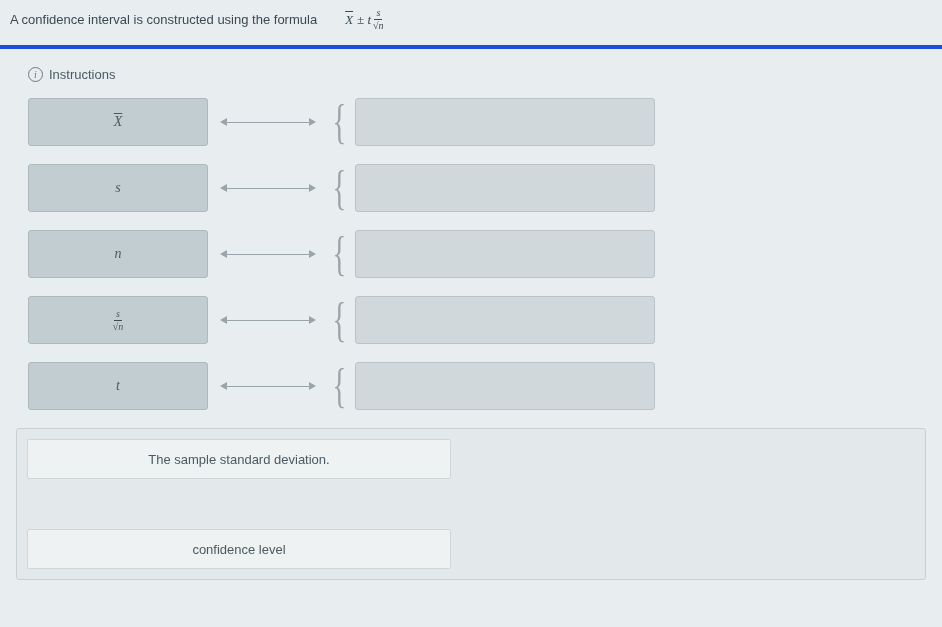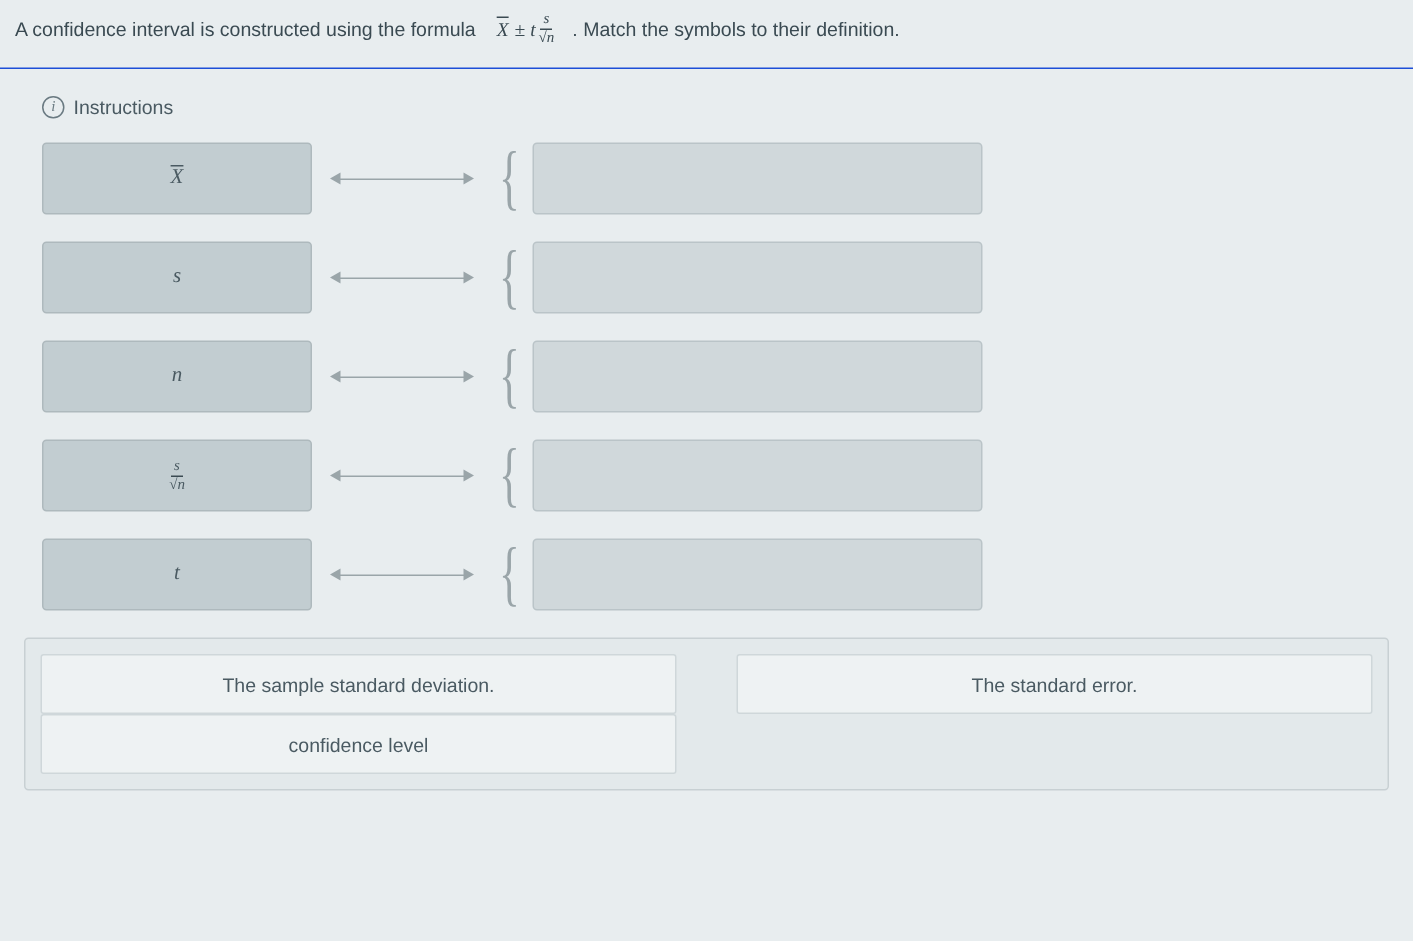--- a/index.html
+++ b/index.html
@@ -7,24 +7,24 @@
       font-family: Arial, Helvetica, sans-serif;
       background: #e8edef;
       width: 942px;
       height: 627px;
       overflow: hidden;
       color: #3a4a52;
       font-size: 13px;
     }
     .question-header {
       padding: 8px 10px 14px 10px;
-      border-bottom: 1px solid #1d4ed8;
-      display: flex;
-      align-items: center;
-      gap: 8px;
+      border-bottom: 4px solid #1d4ed8;
+      display: flex;
+      align-items: center;
+      gap: 22px;
       flex-wrap: wrap;
     }
     .question-header .formula {
       font-family: 'Times New Roman', serif;
       font-style: italic;
       display: inline-flex;
       align-items: center;
       gap: 2px;
       padding: 0 4px;
     }
@@ -126,36 +126,36 @@
       flex-shrink: 0;
     }
 
     .answer-bank {
       margin: 4px 16px 0 16px;
       border: 1px solid #c8d0d3;
       border-radius: 3px;
       padding: 10px;
       display: grid;
       grid-template-columns: 1fr 1fr;
-      gap: 0 40px;
+      gap: 10px 40px;
       background: #e3e9eb;
     }
     .answer-card {
       height: 40px;
       background: #eef2f3;
       border: 1px solid #cfd7da;
       border-radius: 2px;
       display: flex;
       align-items: center;
       justify-content: center;
       color: #4a5a62;
       cursor: grab;
       position: relative;
     }
-    .answer-card.half { grid-column: 1 / 2; }
+    .answer-card.half { grid-column: 1 / 2; margin-top: 40px; }
     .drag-handle {
       position: absolute;
       right: 50%;
       transform: translateX(96px);
       font-size: 12px;
       color: #8a9599;
     }
   </style>
 </head>
 <body>
@@ -163,21 +163,20 @@
 <div class="question-header">
   <span>A confidence interval is constructed using the formula</span>
   <span class="formula">
     <span class="overline">X</span>
     <span>± t</span>
     <span class="frac">
       <span class="num">s</span>
       <span class="den"><span class="sqrt-sym"></span><span>n</span></span>
     </span>
   </span>
-  <span>. Match the symbols to their definition.</span>
 </div>
 
 <div class="instructions-row">
   <span class="info-icon">i</span>
   <span>Instructions</span>
 </div>
 
 <div class="match-area">
 
   <div class="match-row">
@@ -237,19 +236,16 @@
     <span class="brace">{</span>
     <div class="drop-target"></div>
   </div>
 
 </div>
 
 <div class="answer-bank">
   <div class="answer-card">
     <span>The sample standard deviation.</span>
   </div>
-  <div class="answer-card">
-    <span>The standard error.</span>
-  </div>
   <div class="answer-card half">
     <span>confidence level</span>
   </div>
 </div>
 
 </body></html>

